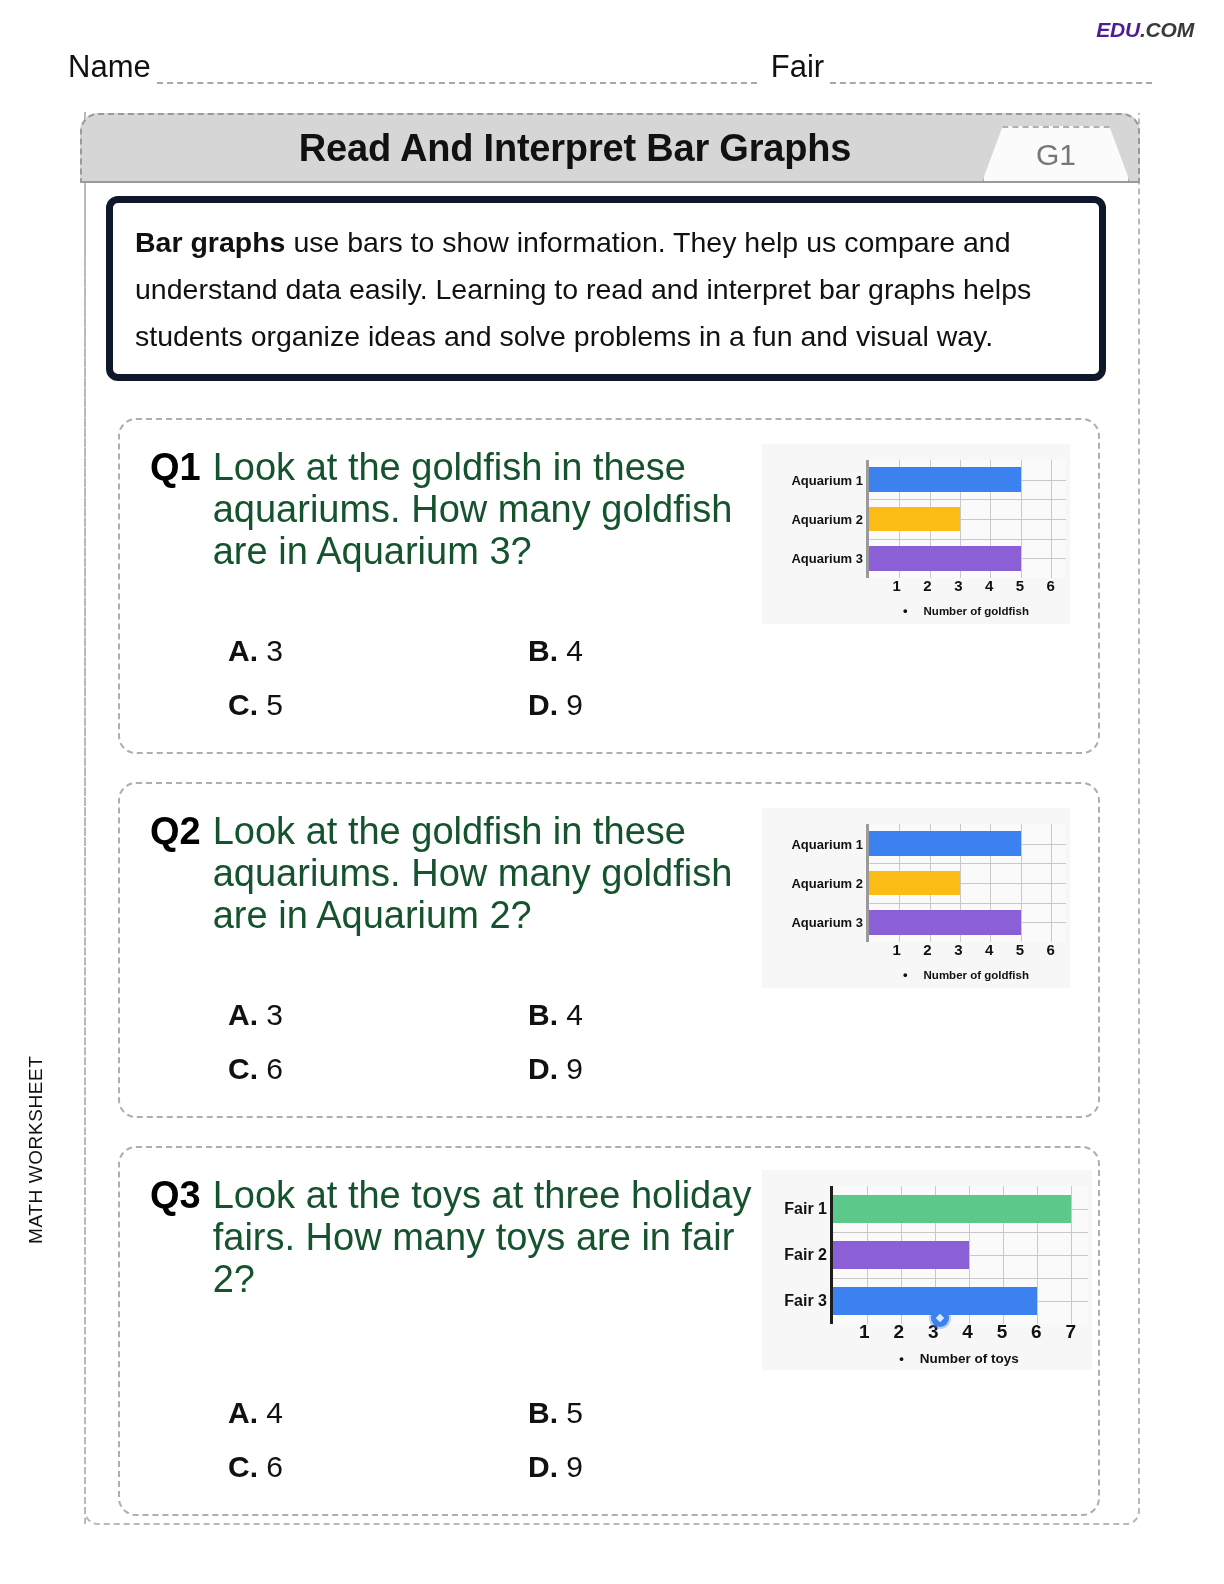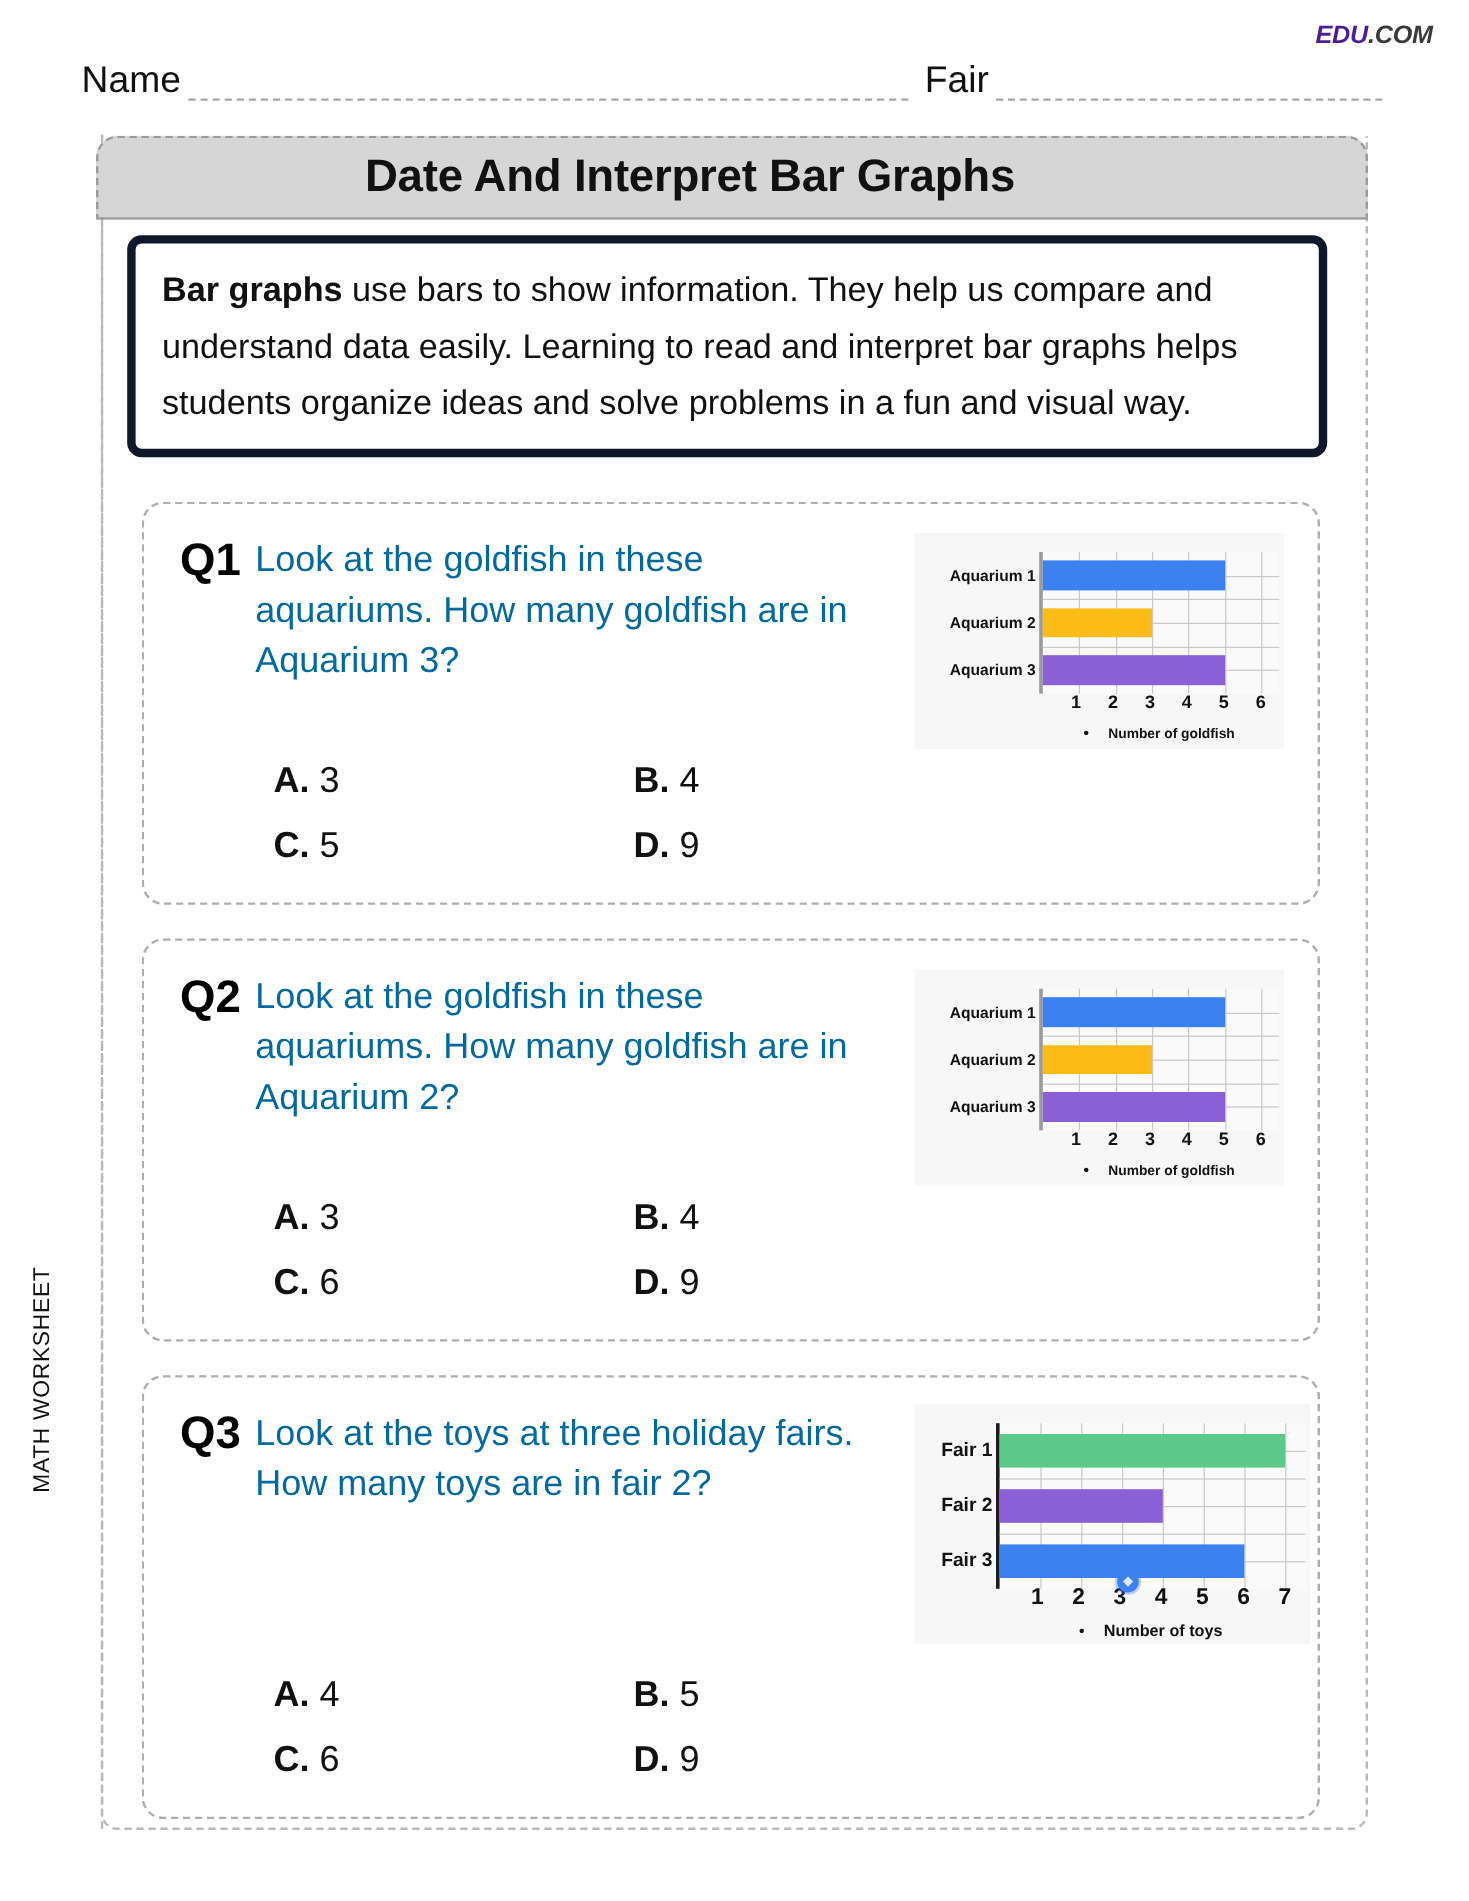--- a/index.html
+++ b/index.html
@@ -163,23 +163,23 @@
     width: 590px;
   }
   .q-num {
     font-size: 38px;
     font-weight: bold;
     line-height: 42px;
     padding-right: 12px;
     white-space: nowrap;
   }
   .q-text {
-    font-size: 30px;
+    font-size: 38px;
     line-height: 42px;
-    color: #0369a1;
+    color: #14532d;
   }
   #q3 .q-head { width: 610px; }
 
   
   .answers {
     position: absolute;
     left: 108px;
     width: 600px;
     display: grid;
     grid-template-columns: 1fr 1fr;
@@ -322,21 +322,24 @@
     <span class="nd-label">Fair</span>
     <span class="nd-rule nd-date-rule"></span>
   </div>
 </div>
 
 <div class="side-dash"></div>
 <div class="side-tag">MATH WORKSHEET</div>
 <div class="page-frame"></div>
 
 <div class="titlebar">
-  <div class="title-text">Date And Interpret Bar Graphs</div>
+  <div class="title-text">Read And Interpret Bar Graphs</div>
+  <div class="grade-badge">
+    <span>G1</span>
+  </div>
 </div>
 <div class="titlebar-underline"></div>
 
 <div class="intro">
   <b>Bar graphs</b><span> use bars to show information. They help us compare and understand data easily. Learning to read and interpret bar graphs helps students organize ideas and solve problems in a fun and visual way.</span>
 </div>
 
 <div class="qcard" id="q1">
   <div class="q-body">
     <div class="q-head">

